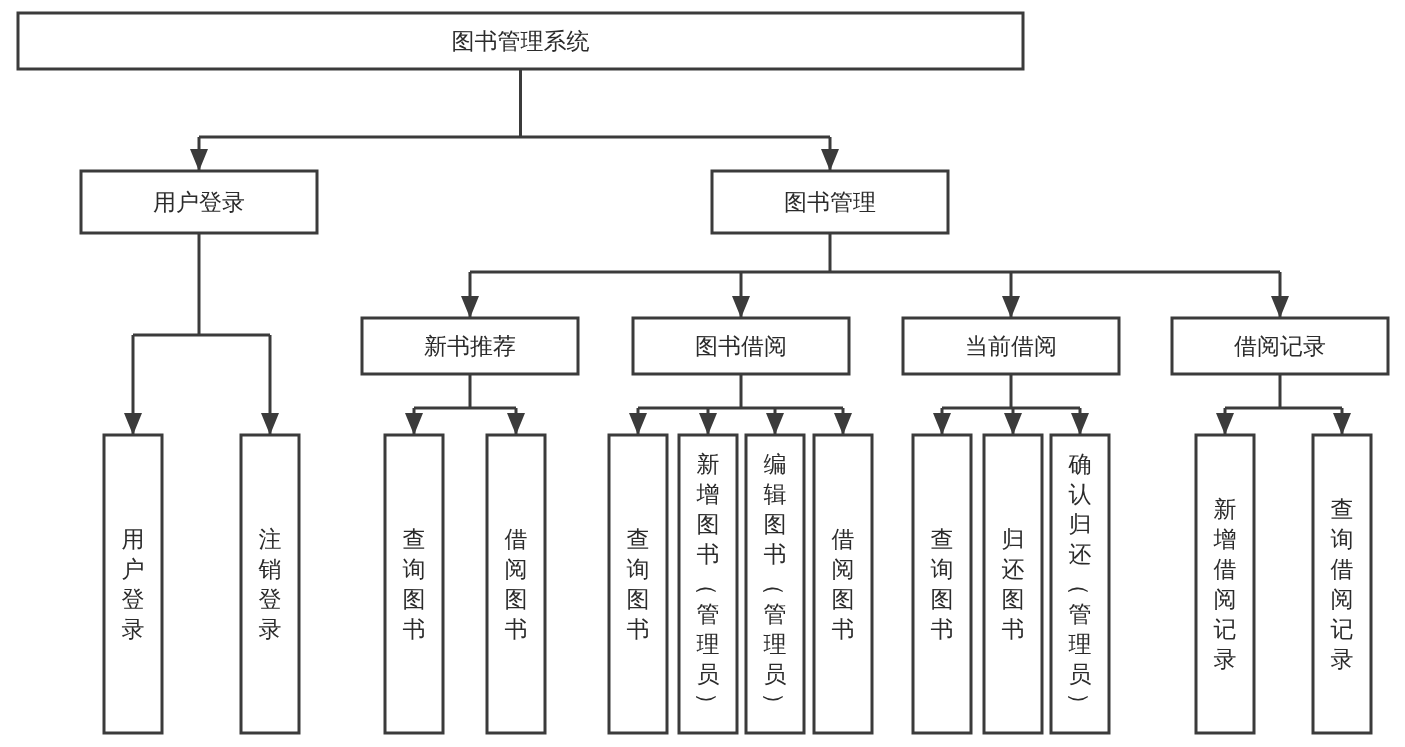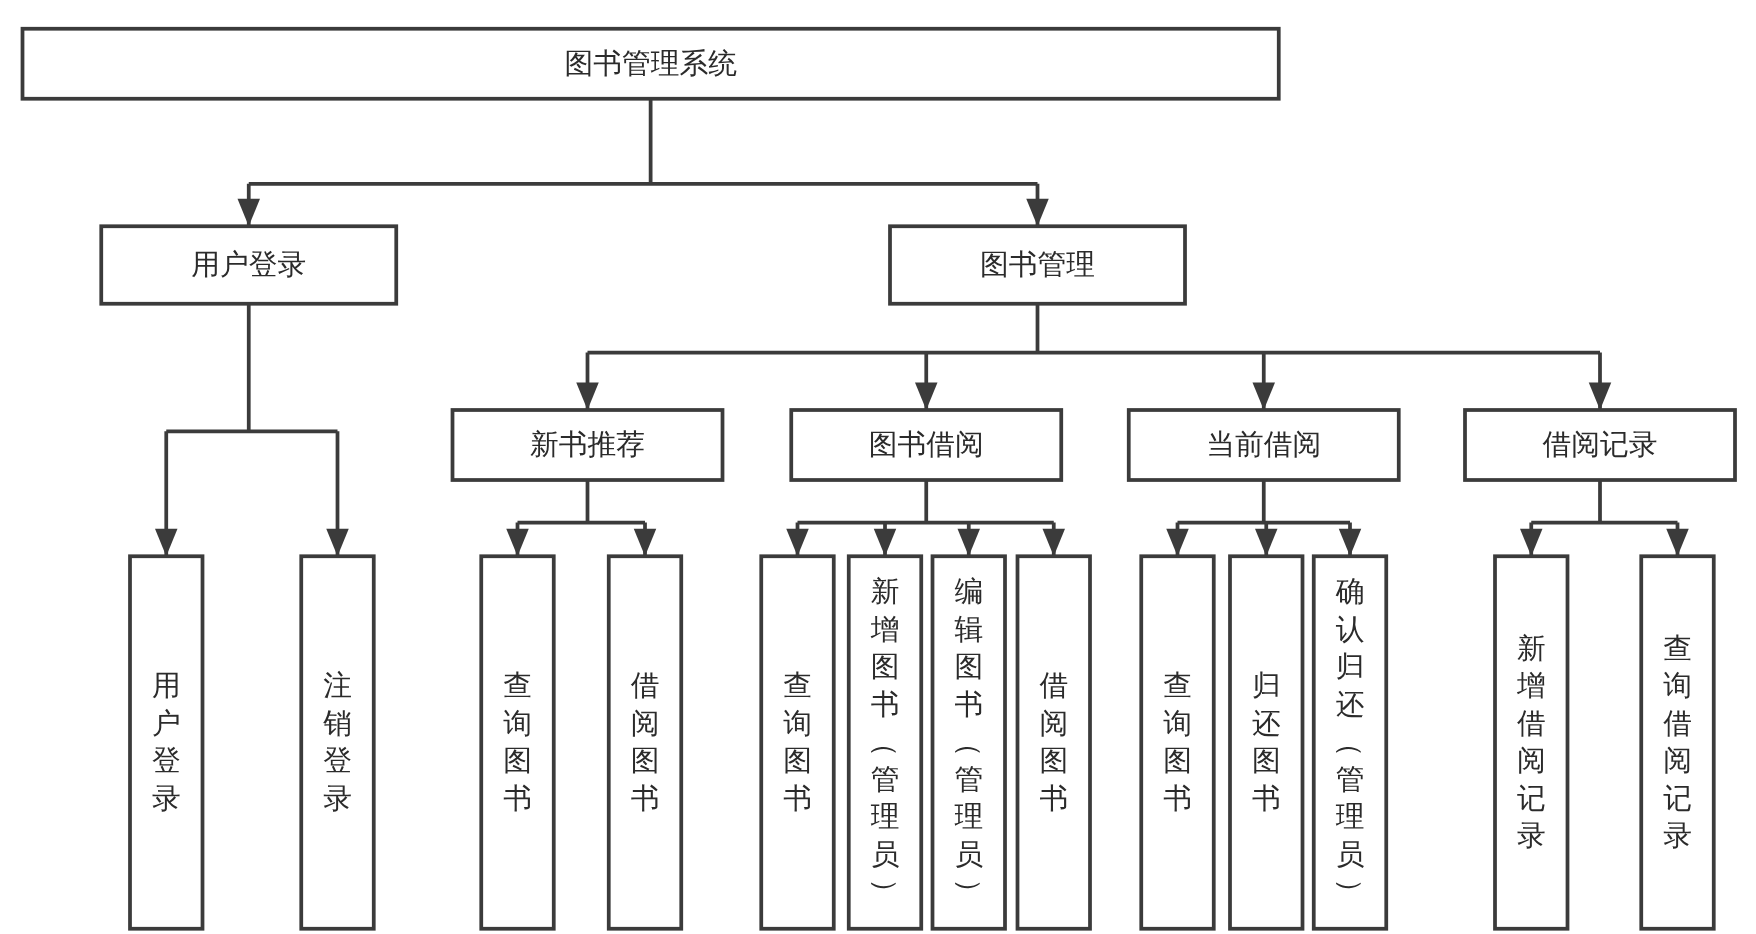--- a/index.html
+++ b/index.html
@@ -2,21 +2,21 @@
 <html><head>
 <meta charset="utf-8">
 <style>
   html,body{margin:0;padding:0;}
   body{
     width:1405px;height:747px;
     background:#ffffff;
     font-family:"DejaVu Sans","Liberation Sans",sans-serif;
     overflow:hidden;
   }
-  #diagram-root{position:relative;width:1405px;height:644px;margin-top:10px;}
+  #diagram-root{position:relative;width:1405px;height:644px;}
   svg#tree{position:absolute;left:0;top:0;width:1405px;height:747px;display:block;}
   .node-box{fill:#ffffff;stroke:#3b3b3b;stroke-width:3;}
   .edge{stroke:#3b3b3b;stroke-width:3;fill:none;}
   .arrow-head{fill:#3b3b3b;stroke:none;}
   .node-label{
     fill:#2b2b2b;
     font-family:"DejaVu Sans","Liberation Sans",sans-serif;
     text-anchor:middle;
     dominant-baseline:central;
   }

